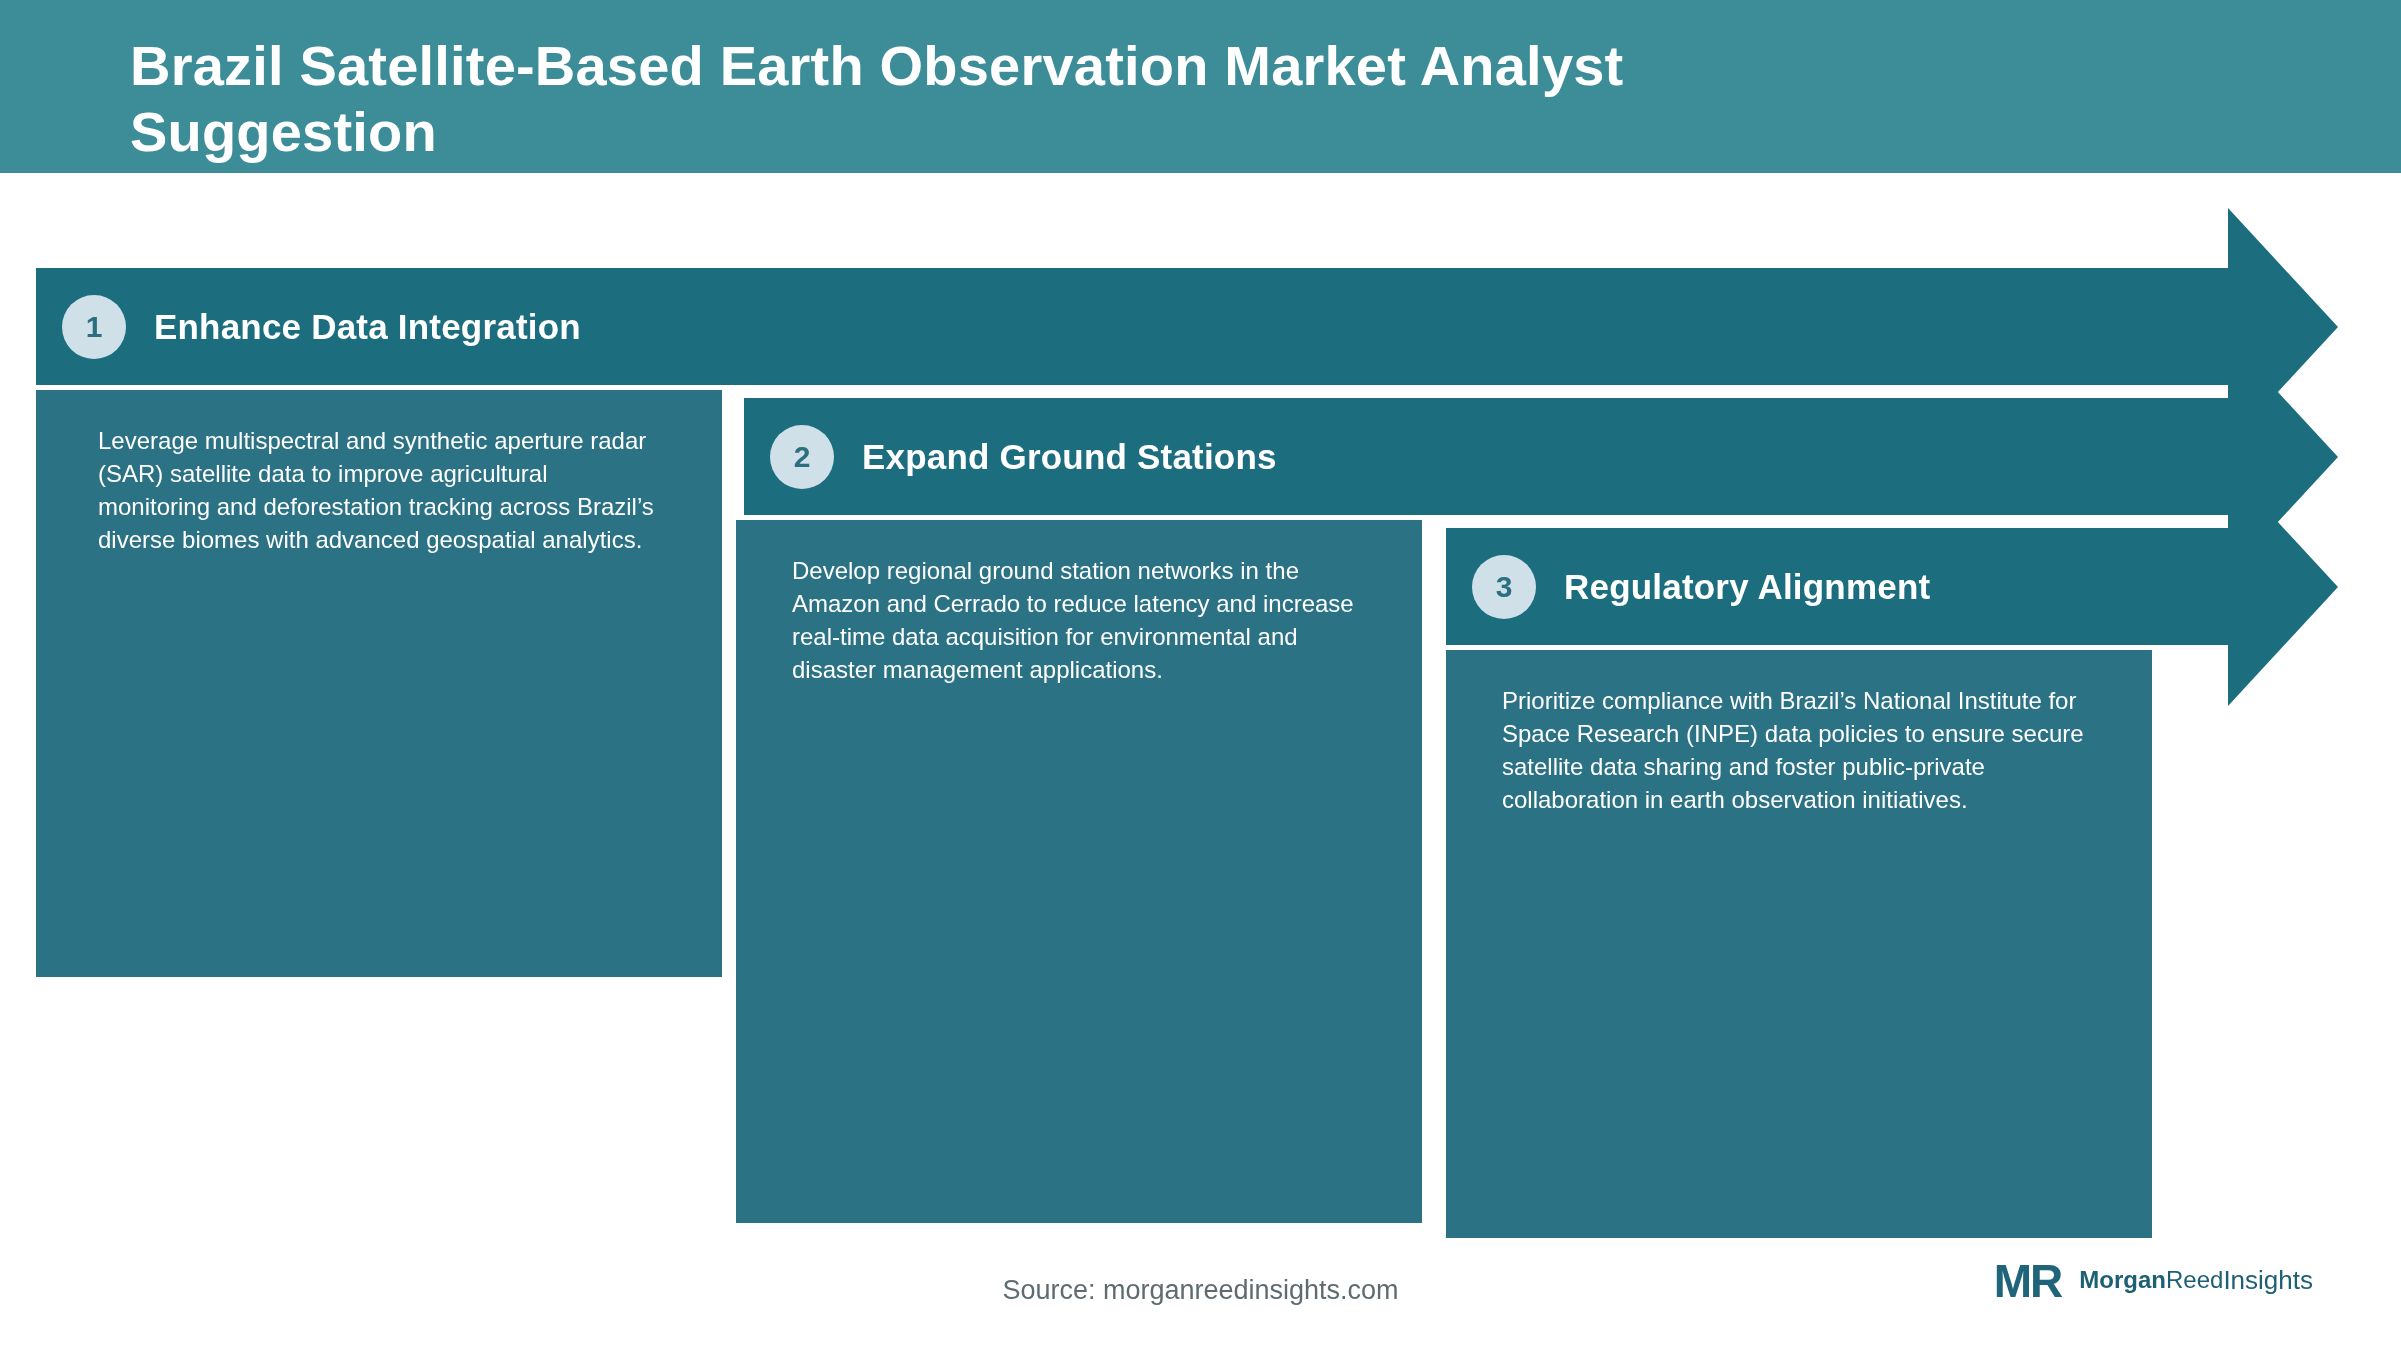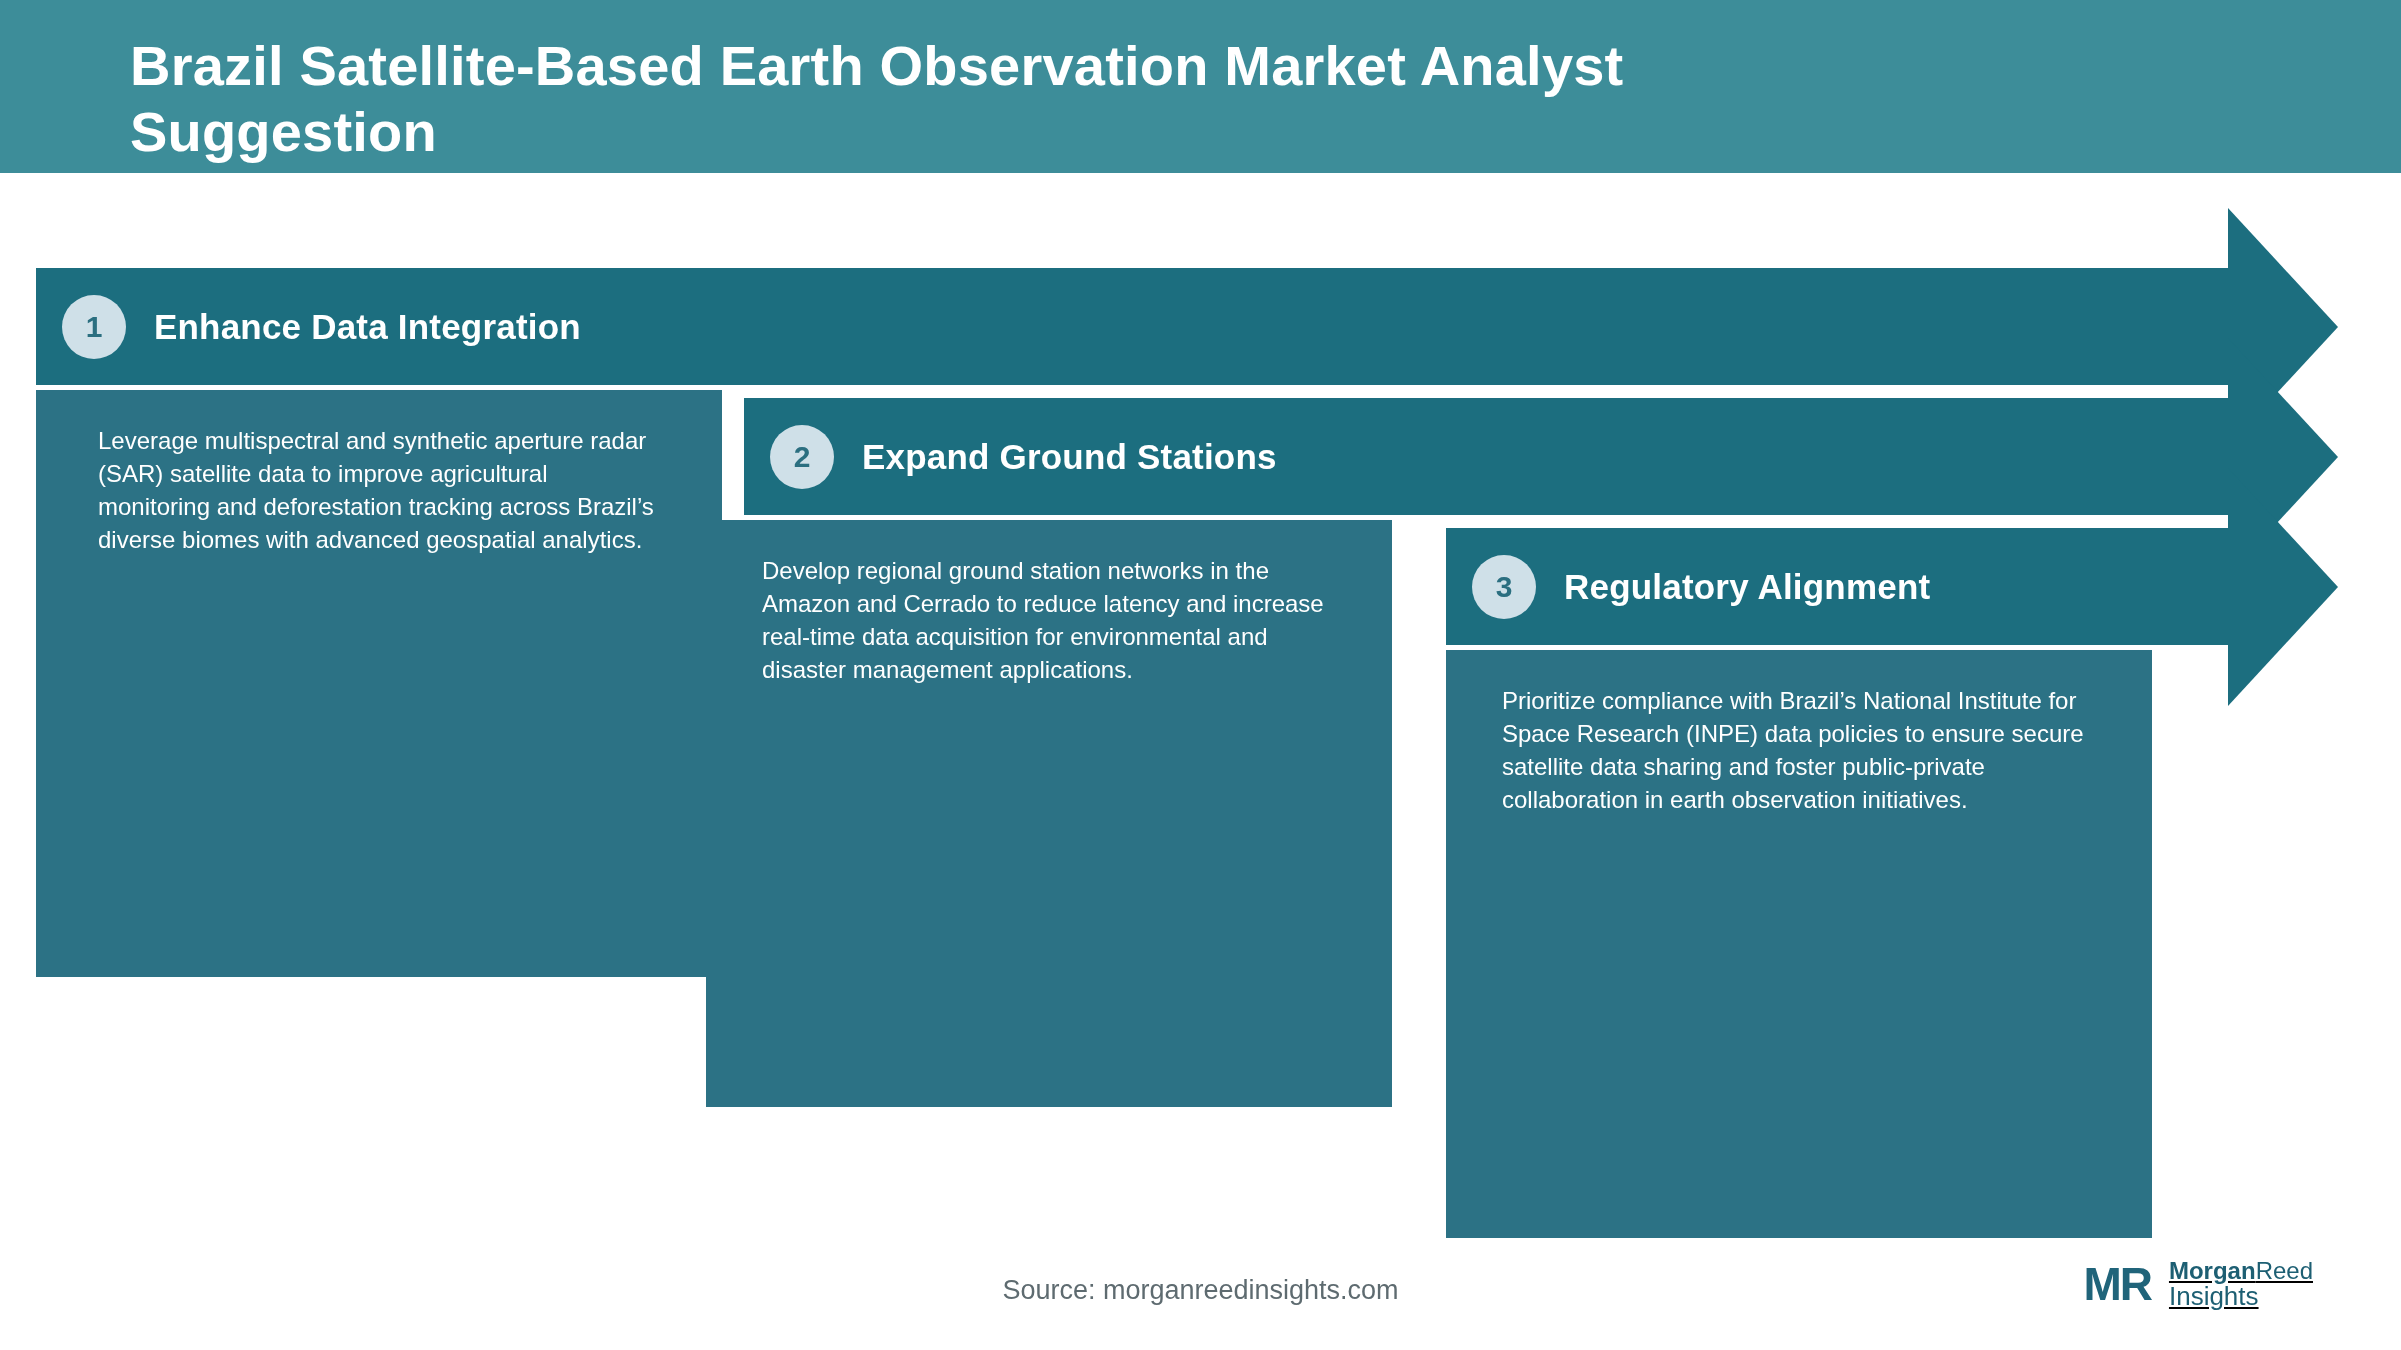--- a/index.html
+++ b/index.html
@@ -171,24 +171,24 @@
     line-height: 1.38;
   }
 
   #panel-1 {
     left: 36px;
     top: 390px;
     width: 686px;
     height: 587px;
   }
   #panel-2 {
-    left: 706px;
+    left: 736px;
     top: 520px;
     width: 686px;
-    height: 587px;
+    height: 703px;
     padding-left: 56px;
   }
   #panel-3 {
     left: 1446px;
     top: 650px;
     width: 706px;
     height: 588px;
     padding-left: 56px;
   }
 
@@ -213,23 +213,22 @@
   }
   .logo-mark {
     font-size: 46px;
     font-weight: bold;
     color: #20647a;
     line-height: 1;
     letter-spacing: -2px;
   }
   .logo-words {
     display: flex;
-    flex-direction: column;
+    flex-direction: row;
     line-height: 1.05;
-    text-decoration: underline;
   }
   .logo-line1 {
     font-size: 24px;
     font-weight: bold;
     color: #1d5f73;
   }
   .logo-line1 .thin { font-weight: normal; }
   .logo-line2 {
     font-size: 26px;
     color: #1d5f73;

